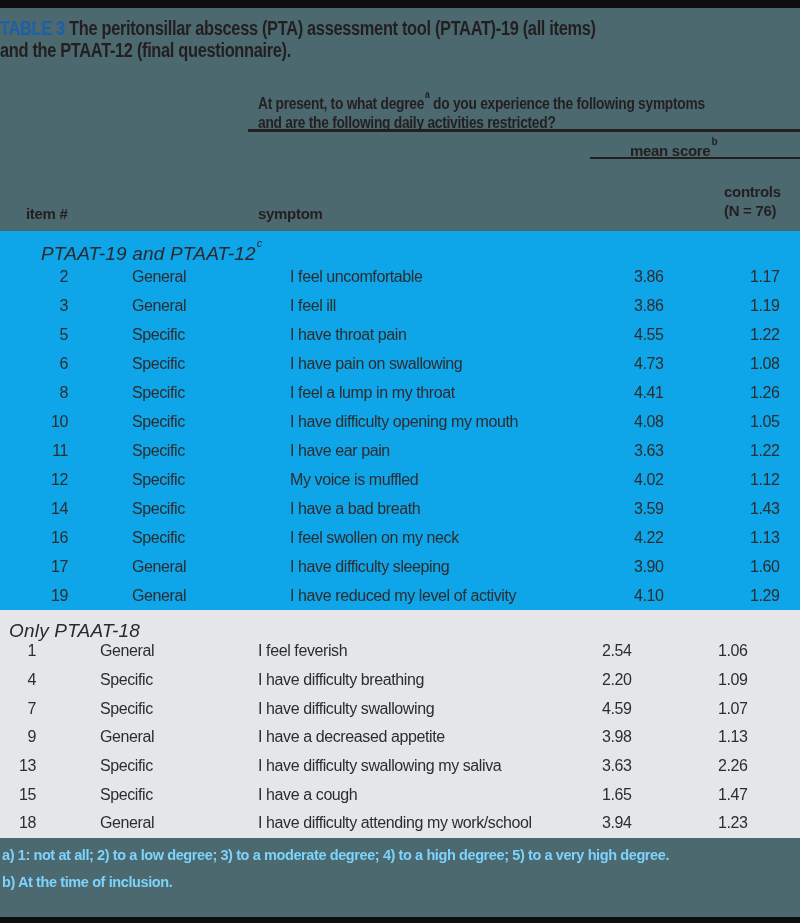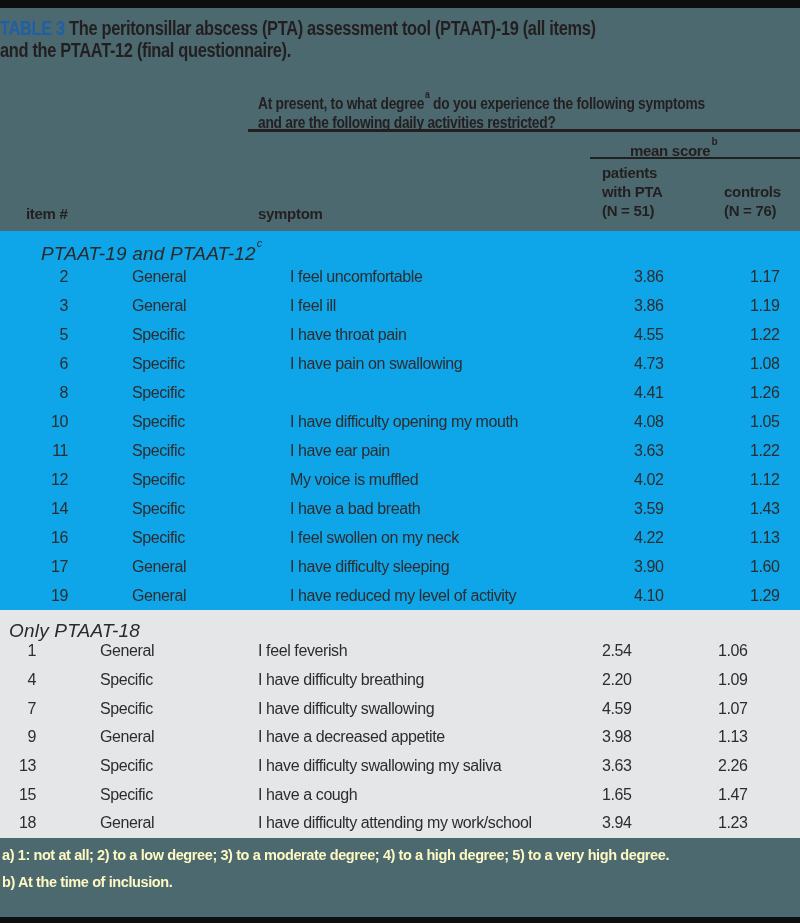--- a/index.html
+++ b/index.html
@@ -47,21 +47,21 @@
   #section-1 .row { height:28.7px; }
   .row span { position:absolute; top:50%; transform:translateY(-50%); font-size:16px;
               letter-spacing:-0.4px; color:#2d2d2f; white-space:nowrap; }
   .cell-num  { left:0;    width:36px; text-align:right; }
   .cell-type { left:100px; }
   .cell-sym  { left:258px; }
   .cell-pta  { left:602px; }
   .cell-ctl  { left:718px; }
 
   #footnotes { position:absolute; left:2px; top:842px; width:796px; font-size:14.5px;
-               font-weight:bold; color:#fef9c3; line-height:26.5px; letter-spacing:-0.4px;
+               font-weight:bold; color:#7dd3fc; line-height:26.5px; letter-spacing:-0.4px;
                white-space:nowrap; }
 </style>
 </head>
 <body>
 
 <div id="canvas">
   <div id="top-bar" class="bar"></div>
 
   <div id="title">
     <div class="t-line"><span class="accent">TABLE 3</span> <span>The peritonsillar abscess (PTA) assessment tool (PTAAT)-19 (all items)</span></div>
@@ -72,23 +72,20 @@
     <div class="q-line"><span>At present, to what degree</span><sup class="sup">a</sup><span> do you experience the following symptoms</span></div>
     <div class="q-line">and are the following daily activities restricted?</div>
   </div>
 
   <div id="rule-question"></div>
 
   <div id="mean-score" class="colhead"><span>mean score</span><sup class="sup">b</sup></div>
 
   <div id="rule-mean"></div>
 
-  <div id="col-patients" class="colhead">patients
-with PTA
-(N = 51)</div>
   <div id="col-controls" class="colhead">controls
 (N = 76)</div>
   <div id="col-item" class="colhead">item #</div>
   <div id="col-symptom" class="colhead">symptom</div>
 
   <div class="section" id="section-0">
     <div class="section-header"><span>PTAAT-19 and PTAAT-12</span><sup class="sup-i">c</sup></div>
     <div>
   <div class="row">
     <span class="cell-num">2</span>
@@ -118,20 +115,21 @@
     <span class="cell-num">6</span>
     <span class="cell-type">Specific</span>
     <span class="cell-sym">I have pain on swallowing</span>
     <span class="cell-pta">4.73</span>
     <span class="cell-ctl">1.08</span>
   </div>
 
   <div class="row">
     <span class="cell-num">8</span>
     <span class="cell-type">Specific</span>
+    <span class="cell-sym">I feel a lump in my throat</span>
     <span class="cell-pta">4.41</span>
     <span class="cell-ctl">1.26</span>
   </div>
 
   <div class="row">
     <span class="cell-num">10</span>
     <span class="cell-type">Specific</span>
     <span class="cell-sym">I have difficulty opening my mouth</span>
     <span class="cell-pta">4.08</span>
     <span class="cell-ctl">1.05</span>

